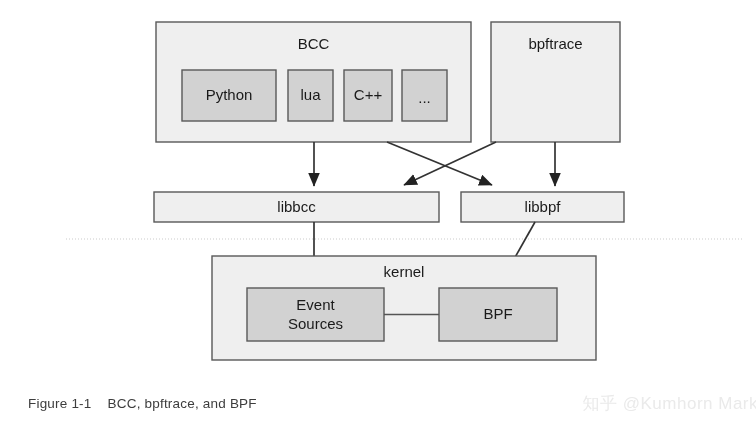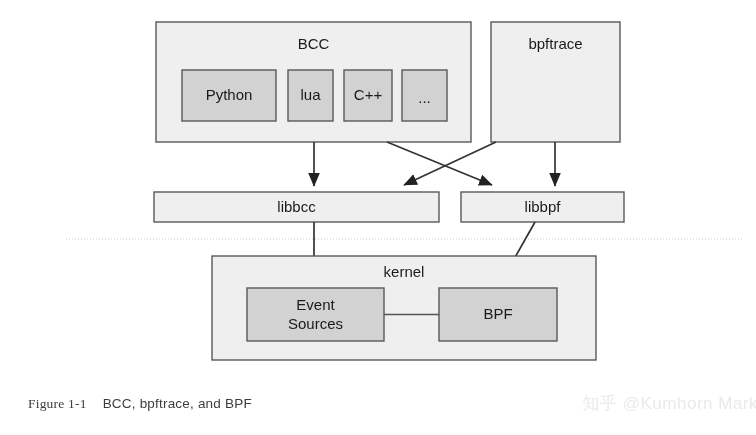--- a/index.html
+++ b/index.html
@@ -73,21 +73,20 @@
     left: 24px;
     top: 396px;
     font-family: "Liberation Sans", sans-serif;
     font-size: 13.5px;
     color: #3d3d3d;
     letter-spacing: 0.2px;
     white-space: nowrap;
   }
   .caption .cap-num {
     margin-right: 16px;
-    font-family: Liberation Serif, serif;
   }
   .watermark {
     position: absolute;
     right: 22px;
     top: 392px;
     font-family: "Liberation Sans", sans-serif;
     font-size: 17px;
     color: #eaeaea;
     letter-spacing: 0.5px;
     white-space: nowrap;

